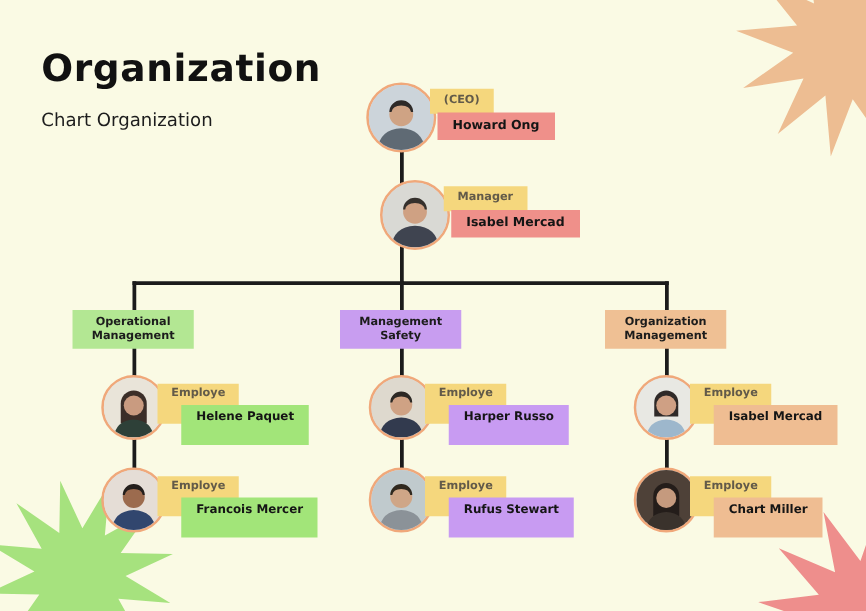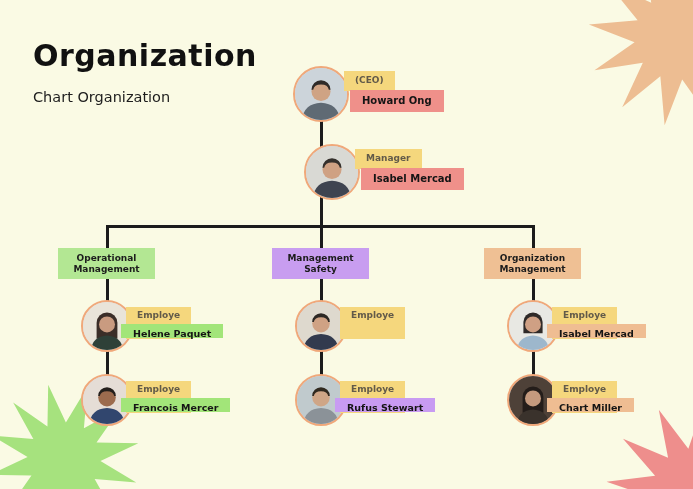--- a/index.html
+++ b/index.html
@@ -64,21 +64,21 @@
   .tag.role{
     font-size:9px;color:#625a49;font-weight:bold;
     padding:0 11px;line-height:19px;height:20px;
   }
   .tag.name{
     font-size:10px;padding:0 12px;line-height:22px;height:22px;
   }
   .person.exec .tag.role{left:51px;top:5px;}
   .person.exec .tag.name{left:57px;top:24px;}
   .person.emp .tag.role{left:45px;top:7px;line-height:17px;height:32px;}
-  .person.emp .tag.name{left:40px;top:24px;line-height:20px;height:14px;font-size:9.5px;}
+  .person.emp .tag.name{left:64px;top:24px;line-height:20px;height:32px;font-size:9.5px;}
   .p-ceo{left:293px;top:66px;}
   .p-mgr{left:304px;top:144px;}
   .p-e11{left:81px;top:300px;}
   .p-e12{left:81px;top:374px;}
   .p-e21{left:295px;top:300px;}
   .p-e22{left:295px;top:374px;}
   .p-e31{left:507px;top:300px;}
   .p-e32{left:507px;top:374px;}
   
   .av{width:100%;height:100%;display:block;}
@@ -191,20 +191,21 @@
   <div class="person emp p-e21">
     <div class="photo">
       <svg class="av ph-harper" viewBox="0 0 60 60">
         <rect class="bg" x="0" y="0" width="60" height="60"></rect>
         <circle class="skin" cx="30" cy="27" r="11"></circle>
         <path class="hair" d="M30 14 a11 11 0 0 1 11 11 l-2 0 q-1-6-9-6 q-8 0-9 6 l-2 0 a11 11 0 0 1 11-11"></path>
         <path class="body" d="M8 60 q2-19 22-20 q20 1 22 20 z"></path>
       </svg>
     </div>
     <div class="tag role" style="background-color: rgb(245, 215, 125);">Employe</div>
+    <div class="tag name" style="background-color: rgb(200, 155, 242);">Harper Russo</div>
   </div>
   <div class="person emp p-e22">
     <div class="photo">
       <svg class="av ph-rufus" viewBox="0 0 60 60">
         <rect class="bg" x="0" y="0" width="60" height="60"></rect>
         <circle class="skin" cx="30" cy="27" r="11"></circle>
         <path class="hair" d="M30 14 a11 11 0 0 1 11 11 l-2 0 q-1-6-9-6 q-8 0-9 6 l-2 0 a11 11 0 0 1 11-11"></path>
         <path class="body" d="M8 60 q2-19 22-20 q20 1 22 20 z"></path>
       </svg>
     </div>

